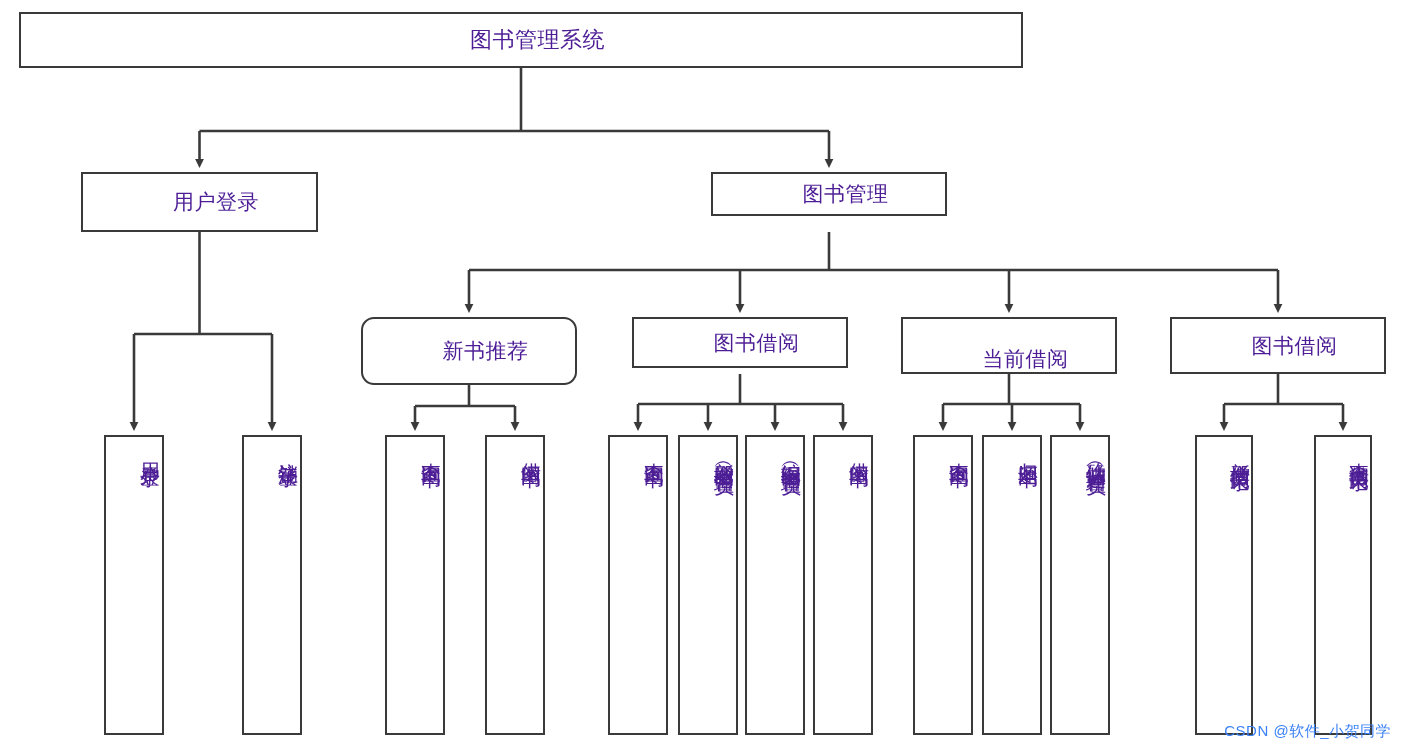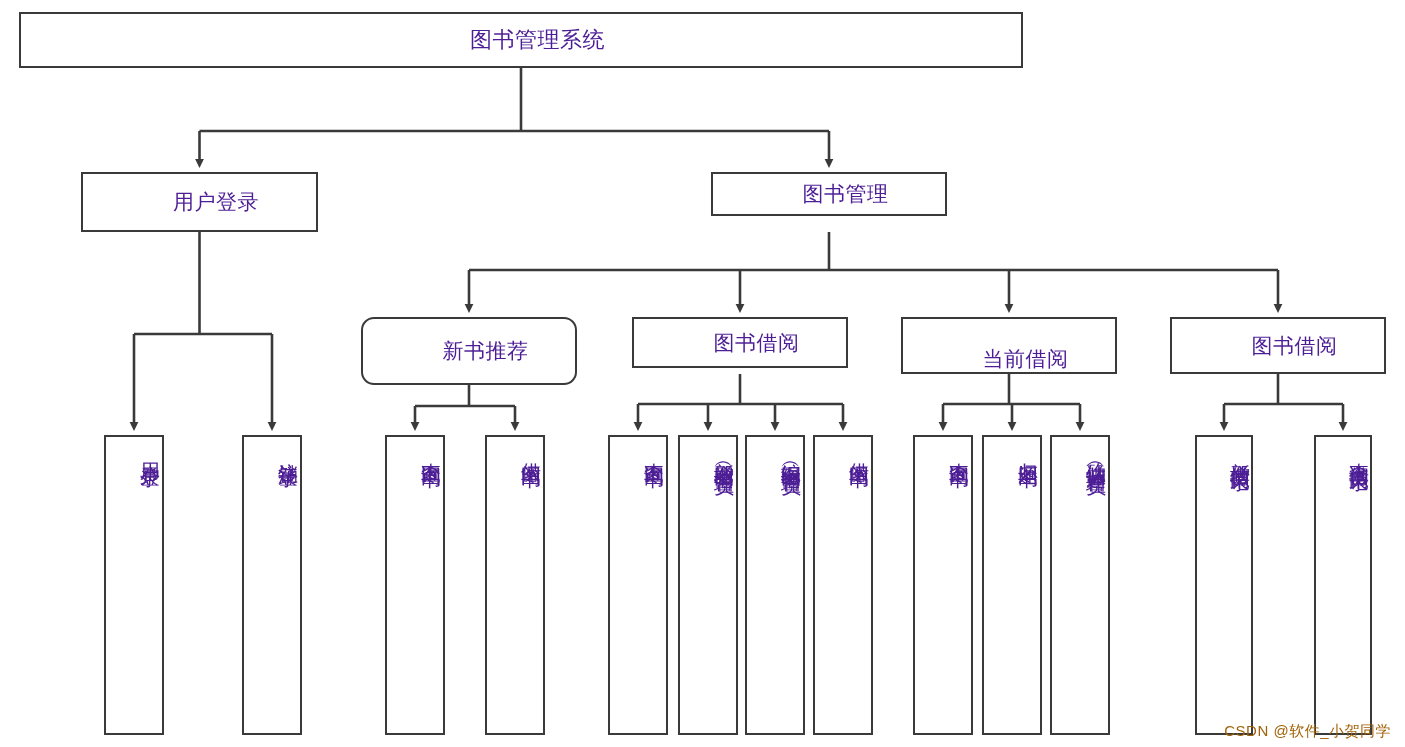--- a/index.html
+++ b/index.html
@@ -60,21 +60,21 @@
     font-size: 20px;
     letter-spacing: 2px;
     line-height: 1;
     white-space: nowrap;
   }
   #watermark {
     position: absolute;
     right: 14px;
     bottom: 6px;
     font-size: 15px;
-    color: #a16207;
+    color: #3b82f6;
     letter-spacing: 0.5px;
     z-index: 5;
     white-space: nowrap;
   }
 </style>
 </head>
 <body>
 
 <div id="canvas">
 

